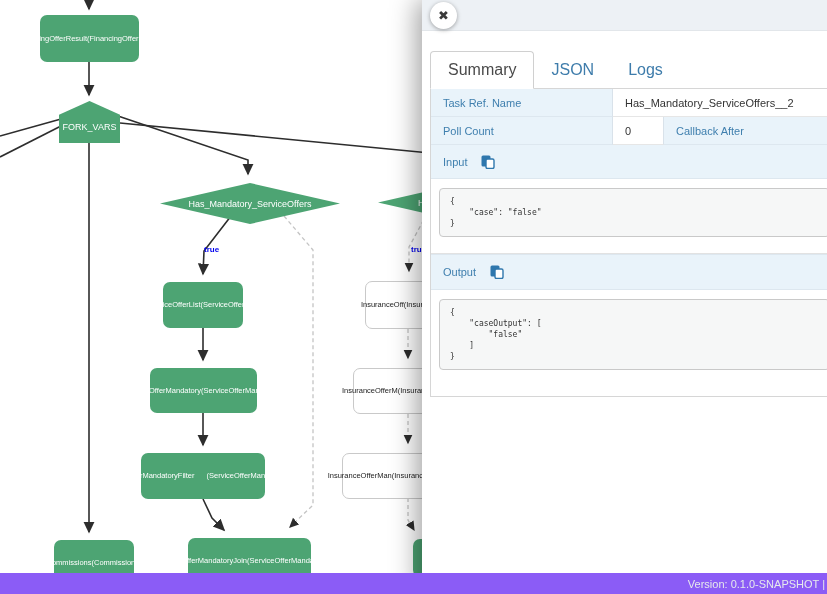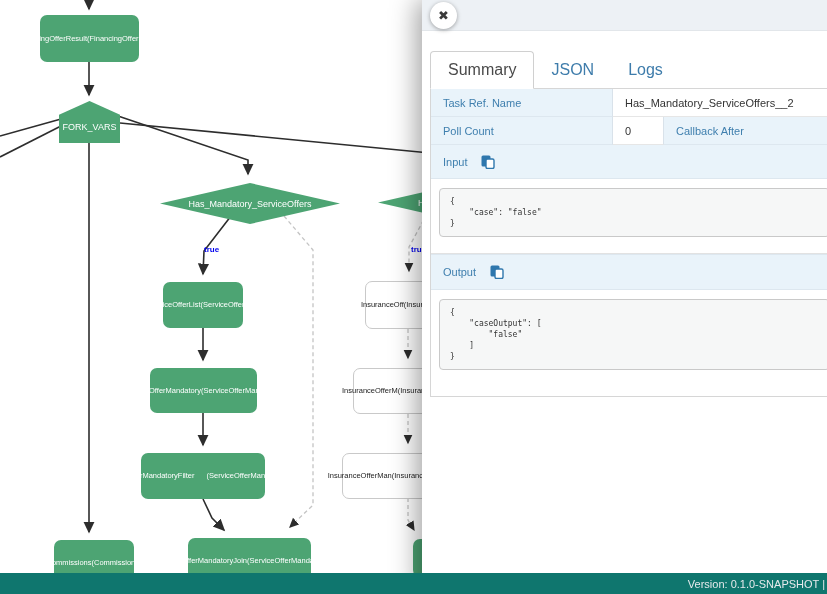--- a/index.html
+++ b/index.html
@@ -59,21 +59,21 @@
   .codewrap { padding:9px 8px 16px 8px; background:#fff; }
   .codewrap.last { padding-bottom:26px; }
   pre.code { background:#f6f7f7; border:1px solid #c9c9c9; border-radius:4px;
              font-family:"DejaVu Sans Mono","Liberation Mono",monospace;
              font-size:8px; line-height:11px; color:#333; padding:7px 10px;
              white-space:pre; }
   .inputdivider { border-bottom:1px solid #e2e2e2; }
 
   
   .footer { position:absolute; left:0; bottom:0; width:827px; height:21px;
-            background:#0f766e; color:#e6e9ec; font-size:11px; z-index:20;
+            background:#8b5cf6; color:#e6e9ec; font-size:11px; z-index:20;
             display:flex; align-items:center; justify-content:flex-end;
             padding-right:2px; white-space:nowrap; }
 </style>
 </head>
 <body>
 
 <div class="stage">
 
   <div class="diagram">
 

